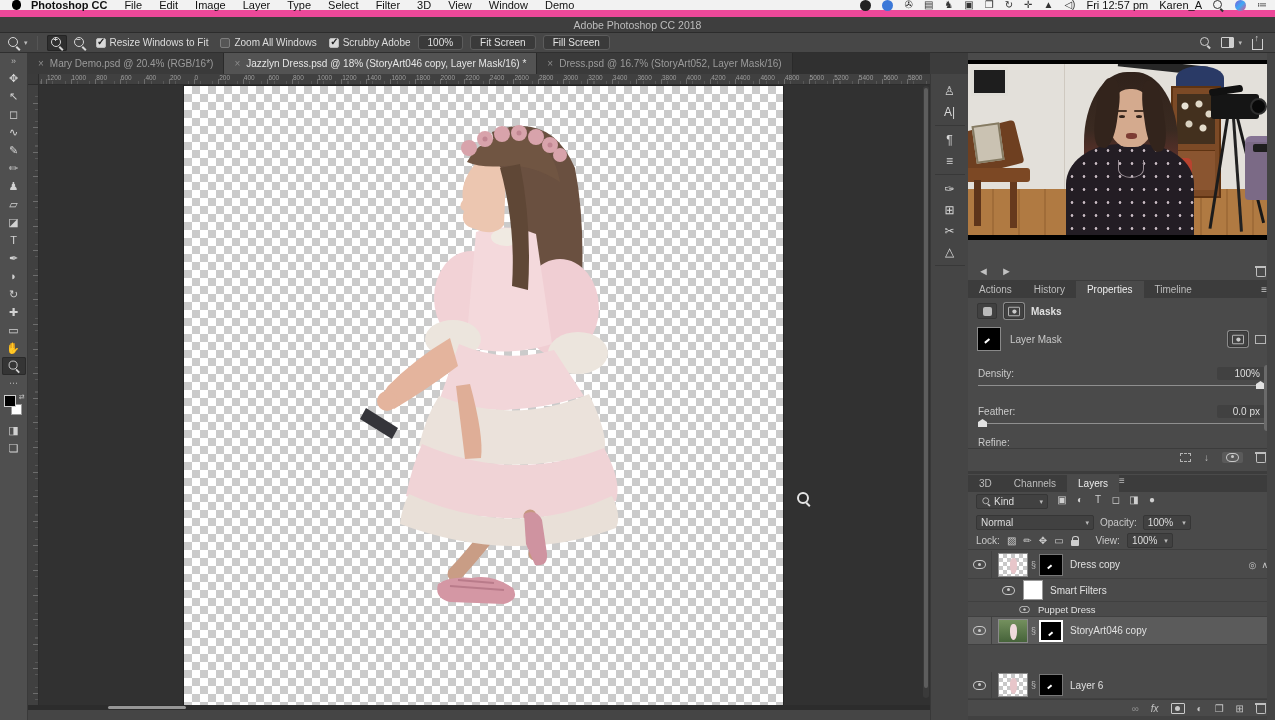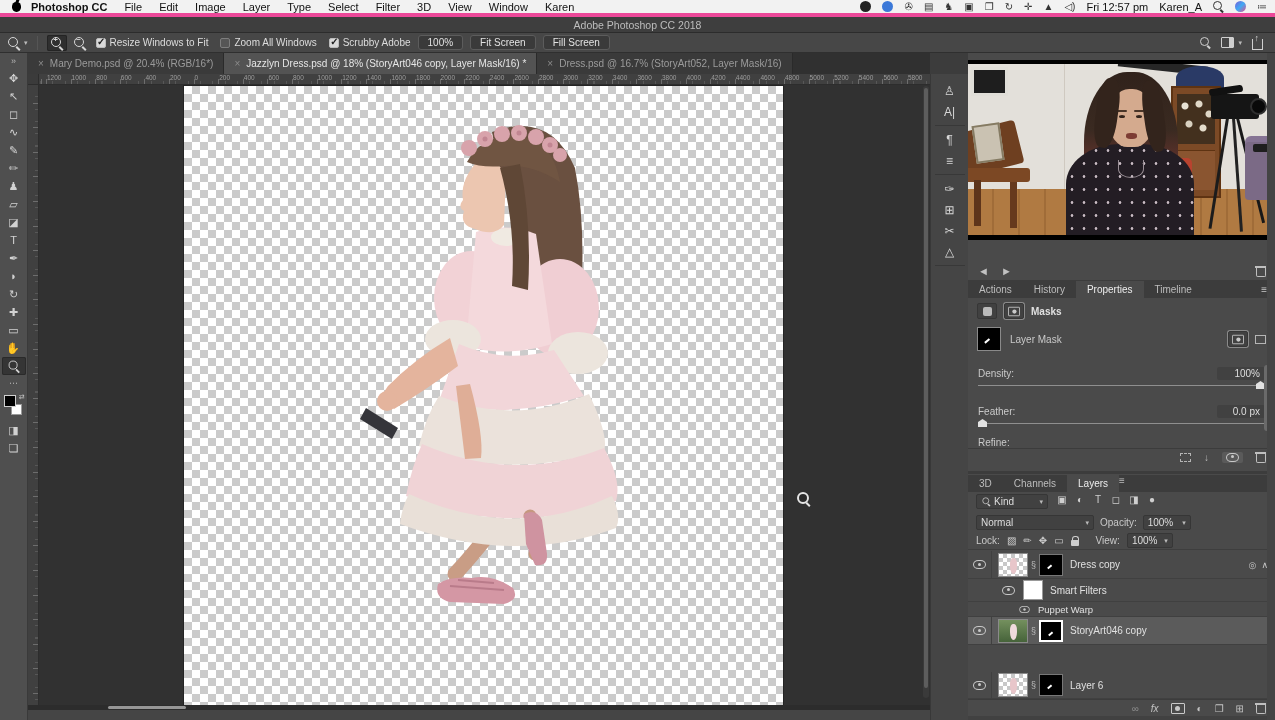--- a/index.html
+++ b/index.html
@@ -1,21 +1,21 @@
 <!DOCTYPE html>
 <html><head>
 <meta charset="utf-8">
 <style>
   *{margin:0;padding:0;box-sizing:border-box;-webkit-font-smoothing:antialiased}
   html,body{width:1275px;height:720px;overflow:hidden}
   body{font-family:"Liberation Sans",sans-serif}
   .screen{position:relative;width:1275px;height:720px;background:#454545;overflow:hidden}
 
   
-  .menubar{position:absolute;left:0;top:0;width:1275px;height:17px;background:#f2f2f2;border-bottom:4px solid #ec4899;display:flex;align-items:center;padding:0 8px;font-size:11px;color:#111;z-index:50}
+  .menubar{position:absolute;left:0;top:0;width:1275px;height:17px;background:#f2f2f2;border-bottom:7px solid #ec4899;display:flex;align-items:center;padding:0 8px;font-size:11px;color:#111;z-index:50}
   .apple{width:9px;height:10px;background:#000;border-radius:45% 45% 48% 48%;position:relative;margin:0 10px 0 4px;flex:none}
   .apple::before{content:"";position:absolute;top:-3px;left:4px;width:3px;height:4px;background:#000;border-radius:50% 0;transform:rotate(20deg)}
   .menubar-menus{display:flex;gap:17px;align-items:center}
   .menu-item{cursor:default;white-space:nowrap}
   .menu-item.bold{font-weight:bold}
   .menubar-right{margin-left:auto;display:flex;align-items:center;gap:11px;font-size:11px}
   .mb-ico{font-size:10px;color:#333;line-height:1}
   .mb-ico.c1{width:11px;height:11px;border-radius:50%;background:#222;color:transparent;overflow:hidden}
   .mb-ico.c2{width:11px;height:11px;border-radius:50%;background:#3b78d8;color:transparent;overflow:hidden}
   .mini-mag{position:relative;width:11px;height:11px;display:inline-block;color:#333}
@@ -224,21 +224,21 @@
         <span class="menu-item">File</span>
         <span class="menu-item">Edit</span>
         <span class="menu-item">Image</span>
         <span class="menu-item">Layer</span>
         <span class="menu-item">Type</span>
         <span class="menu-item">Select</span>
         <span class="menu-item">Filter</span>
         <span class="menu-item">3D</span>
         <span class="menu-item">View</span>
         <span class="menu-item">Window</span>
-        <span class="menu-item">Karen</span>
+        <span class="menu-item">Demo</span>
       </div>
     <div class="menubar-right">
         <span class="mb-ico c1"></span>
         <span class="mb-ico c2"></span>
         <span class="mb-ico">✇</span>
         <span class="mb-ico">▤</span>
         <span class="mb-ico">♞</span>
         <span class="mb-ico">▣</span>
         <span class="mb-ico">❐</span>
         <span class="mb-ico">↻</span>
@@ -663,21 +663,21 @@
       <div class="lrow" style="top:28px;height:23px">
         <span style="width:34px;flex:none"></span>
         <span class="eye"></span>
         <span class="sf-thumb" style="margin-left:8px"></span>
         <span class="lname">Smart Filters</span>
       </div>
 
       <div class="lrow" style="top:51px;height:15px">
         <span style="width:50px;flex:none"></span>
         <span class="eye" style="transform:scale(.8)"></span>
-        <span class="lname" style="font-size:9.5px">Puppet Warp</span>
+        <span class="lname" style="font-size:9.5px">Puppet Dress</span>
       </div>
 
       <div class="lrow selrow" style="top:66px;height:28px">
         <span class="eyecell">
             <span class="eye"></span>
           </span>
         <span class="lthumb green" style="margin-left:6px">
             <span class="fig"></span>
           </span>
         <span class="linkico">§</span>

